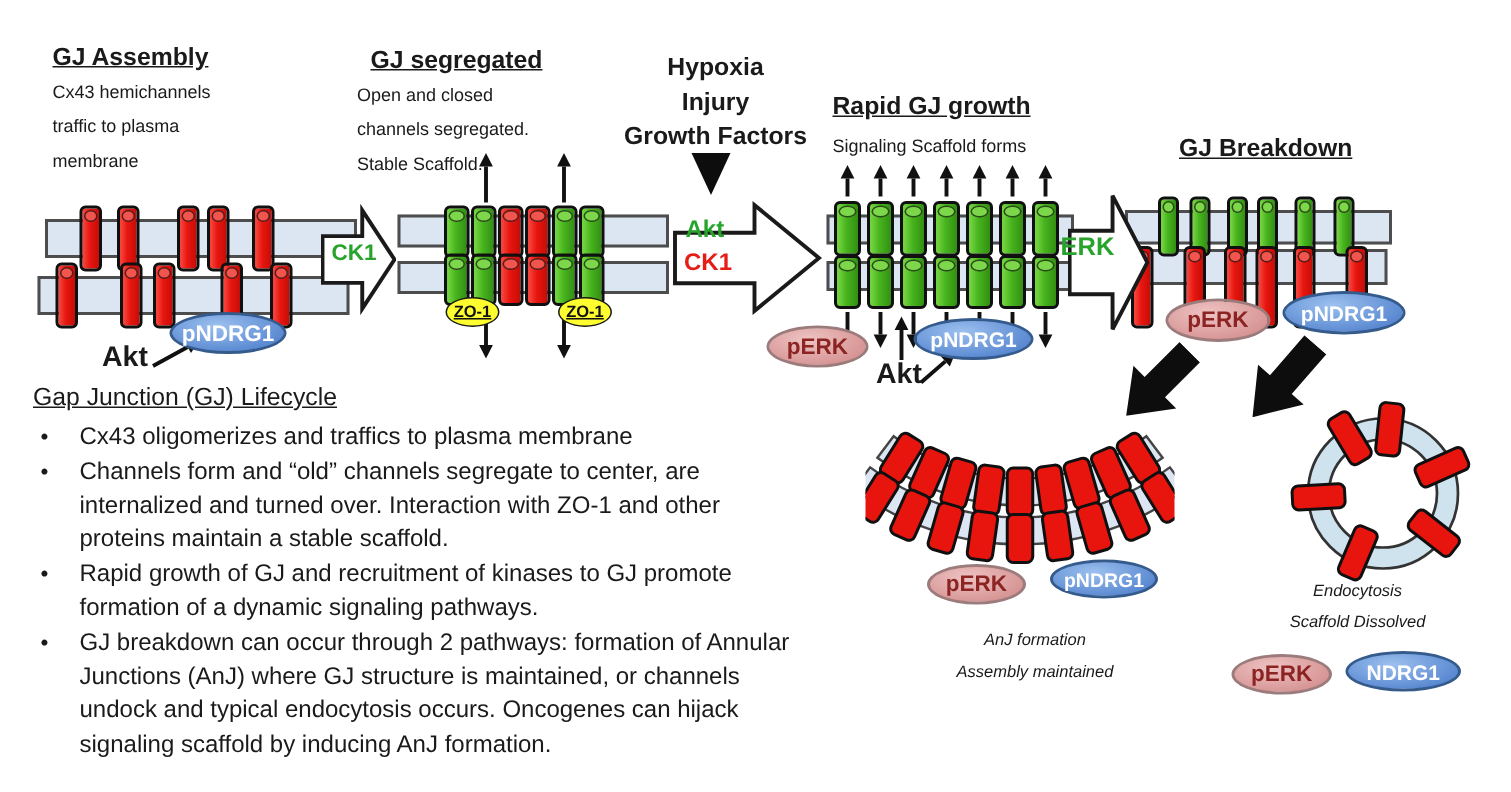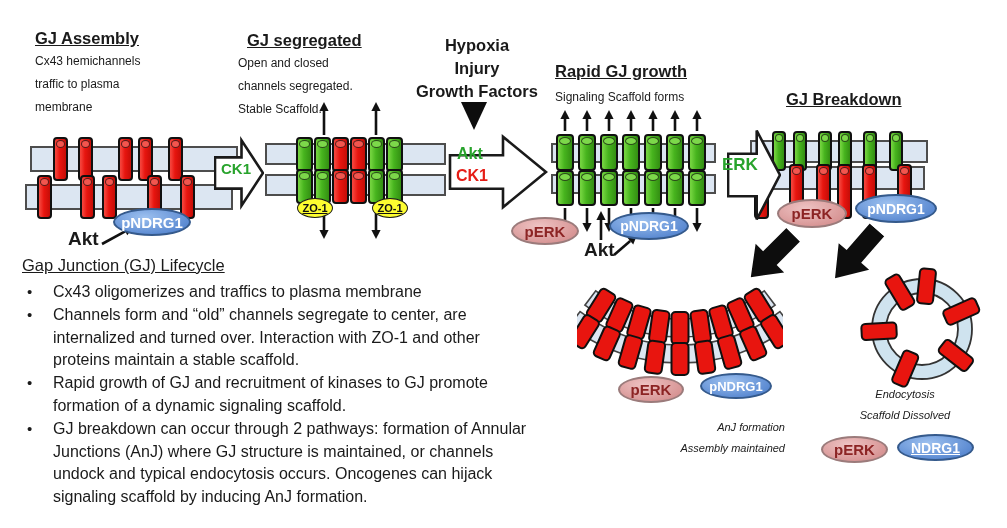--- a/index.html
+++ b/index.html
@@ -212,38 +212,38 @@
   <div class="badge pink" style="left:511px;top:217px;width:68px;height:28px;font-size:15px;">pERK</div>
   <div class="badge blue" style="left:609px;top:212px;width:80px;height:28px;font-size:14px;">pNDRG1</div>
 
   <div class="badge pink" style="left:777px;top:199px;width:70px;height:29px;font-size:15px;">pERK</div>
   <div class="badge blue" style="left:855px;top:194px;width:82px;height:29px;font-size:14px;">pNDRG1</div>
 
   <div class="badge pink" style="left:618px;top:376px;width:66px;height:27px;font-size:15px;">pERK</div>
   <div class="badge blue" style="left:700px;top:373px;width:72px;height:26px;font-size:13px;">pNDRG1</div>
 
   <div class="badge pink" style="left:821px;top:436px;width:67px;height:27px;font-size:15px;">pERK</div>
-  <div class="badge blue" style="left:897px;top:434px;width:77px;height:27px;font-size:14px;text-decoration:underline;">NDRG1</div>
+  <div class="badge blue" style="left:897px;top:434px;width:77px;height:27px;font-size:14px;">NDRG1</div>
 
   <div class="abs" style="left:214px;top:134px;width:50px;height:78px;">
     <svg width="100%" height="100%" viewBox="0 0 100 100" preserveAspectRatio="none">
       <polygon points="2,30 55,30 55,8 98,50 55,92 55,70 2,70" fill="#ffffff" stroke="#1a1a1a" stroke-width="2.6" vector-effect="non-scaling-stroke"></polygon>
     </svg>
     <span class="arrowlabel kgreen" style="left:7px;top:26px;font-size:15px;">CK1</span>
   </div>
 
   <div class="abs" style="left:448px;top:130px;width:100px;height:84px;">
     <svg width="100%" height="100%" viewBox="0 0 100 100" preserveAspectRatio="none">
       <polygon points="2,30 55,30 55,8 98,50 55,92 55,70 2,70" fill="#ffffff" stroke="#1a1a1a" stroke-width="2.6" vector-effect="non-scaling-stroke"></polygon>
     </svg>
     <span class="arrowlabel kgreen" style="left:9px;top:15px;font-size:16px;">Akt</span>
     <span class="arrowlabel kred" style="left:8px;top:37px;font-size:16px;">CK1</span>
   </div>
 
-  <div class="abs" style="left:711px;top:122px;width:70px;height:106px;padding-left:16px;">
+  <div class="abs" style="left:696px;top:122px;width:70px;height:106px;padding-left:16px;">
     <svg width="100%" height="100%" viewBox="0 0 100 100" preserveAspectRatio="none">
       <polygon points="2,30 55,30 55,8 98,50 55,92 55,70 2,70" fill="#ffffff" stroke="#1a1a1a" stroke-width="2.6" vector-effect="non-scaling-stroke"></polygon>
     </svg>
     <span class="arrowlabel kgreen" style="left:11px;top:33px;font-size:17px;">ERK</span>
   </div>
 
   <div class="bigblack" style="left:742px;top:232px;width:60px;height:48px;transform:rotate(135deg);">
     <svg width="100%" height="100%" viewBox="0 0 100 100" preserveAspectRatio="none">
       <polygon points="0,30 55,30 55,8 100,50 55,92 55,70 0,70" fill="#0d0d0d"></polygon>
     </svg>
@@ -276,21 +276,21 @@
     <div>Injury</div>
     <div>Growth Factors</div>
   </div>
 
   <div class="abs ptitle" style="left:555px;top:62px;">Rapid GJ growth</div>
   <div class="abs pdesc" style="left:555px;top:86px;">Signaling Scaffold forms</div>
   <div class="akt-label" style="left:584px;top:239px;">Akt</div>
 
   <div class="abs ptitle" style="left:786px;top:90px;">GJ Breakdown</div>
 
-  <div class="caption" style="left:595px;top:417px;width:190px;text-align:right;">
+  <div class="caption" style="left:595px;top:417px;width:190px;">
     <div>AnJ formation</div>
     <div>Assembly maintained</div>
   </div>
 
   <div class="caption" style="left:827px;top:384px;width:156px;">
     <div>Endocytosis</div>
     <div>Scaffold Dissolved</div>
   </div>
 
   <div id="lifecycle">
@@ -307,21 +307,21 @@
           <div class="blines">
             <div>Channels form and “old” channels segregate to center, are</div>
             <div>internalized and turned over. Interaction with ZO-1 and other</div>
             <div>proteins maintain a stable scaffold.</div>
           </div>
         </div>
         <div class="brow">
           <span class="bdot">•</span>
           <div class="blines">
             <div>Rapid growth of GJ and recruitment of kinases to GJ promote</div>
-            <div>formation of a dynamic signaling scaffold.</div>
+            <div>formation of a dynamic signaling pathways.</div>
           </div>
         </div>
         <div class="brow">
           <span class="bdot">•</span>
           <div class="blines">
             <div>GJ breakdown can occur through 2 pathways: formation of Annular</div>
             <div>Junctions (AnJ) where GJ structure is maintained, or channels</div>
             <div>undock and typical endocytosis occurs. Oncogenes can hijack</div>
             <div>signaling scaffold by inducing AnJ formation.</div>
           </div>

